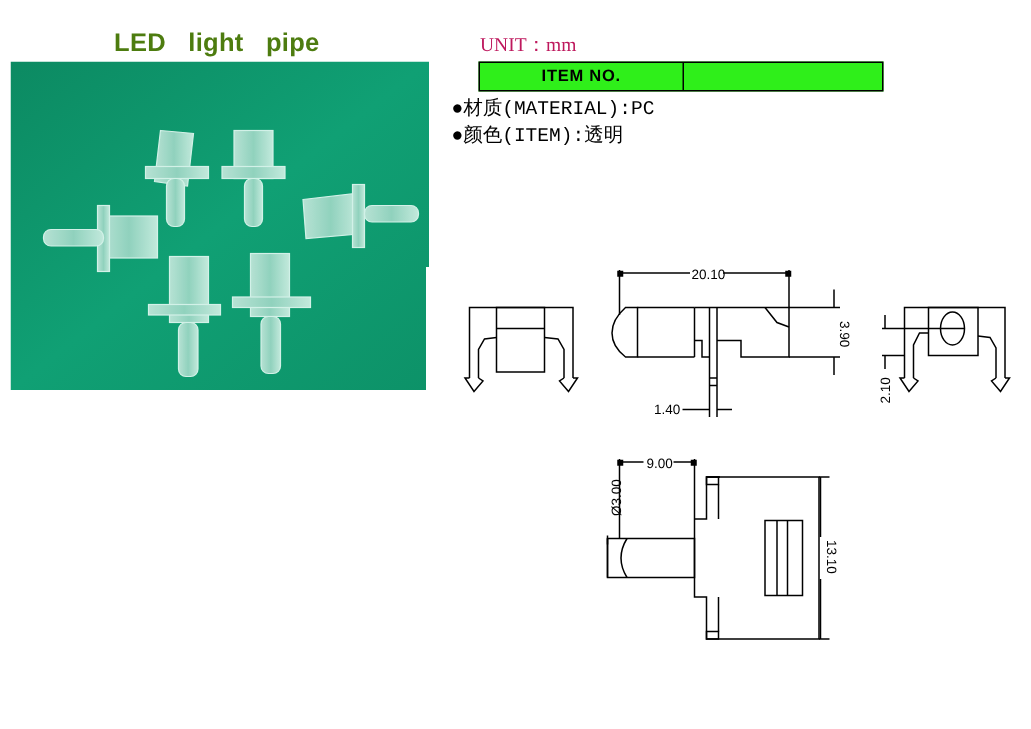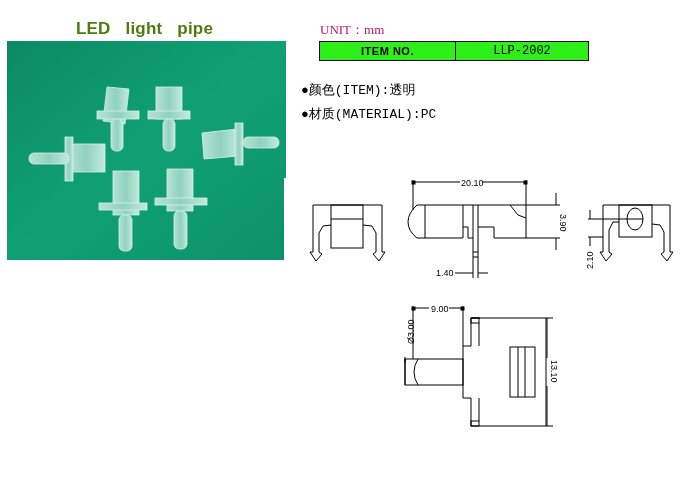--- a/index.html
+++ b/index.html
@@ -71,24 +71,23 @@
     <rect x="160" y="128" width="26" height="42"></rect>
     <rect x="148" y="157" width="52" height="7"></rect>
     <rect x="167" y="170" width="13" height="38" rx="5"></rect>
   </g>
 </svg>
 
 <div class="unit">UNIT：mm</div>
 
 <div class="spec-table">
   <div class="spec-cell k">ITEM NO.</div>
-  <div class="spec-cell v">LLP-2002</div>
 </div>
 
-<div class="prop" style="top:63px;margin-top:42px;">
+<div class="prop" style="top:63px;">
   <span class="dot">●</span><span>材质(MATERIAL):PC</span>
 </div>
 <div class="prop" style="top:81px;">
   <span class="dot">●</span><span>颜色(ITEM):透明</span>
 </div>
 
 <svg class="drawing" width="687" height="486" viewBox="0 0 687 486" fill="none" stroke="#000" stroke-width="1">
 
   <g>
     <polyline points="313,252 313,205 382,205 382,252"></polyline>

